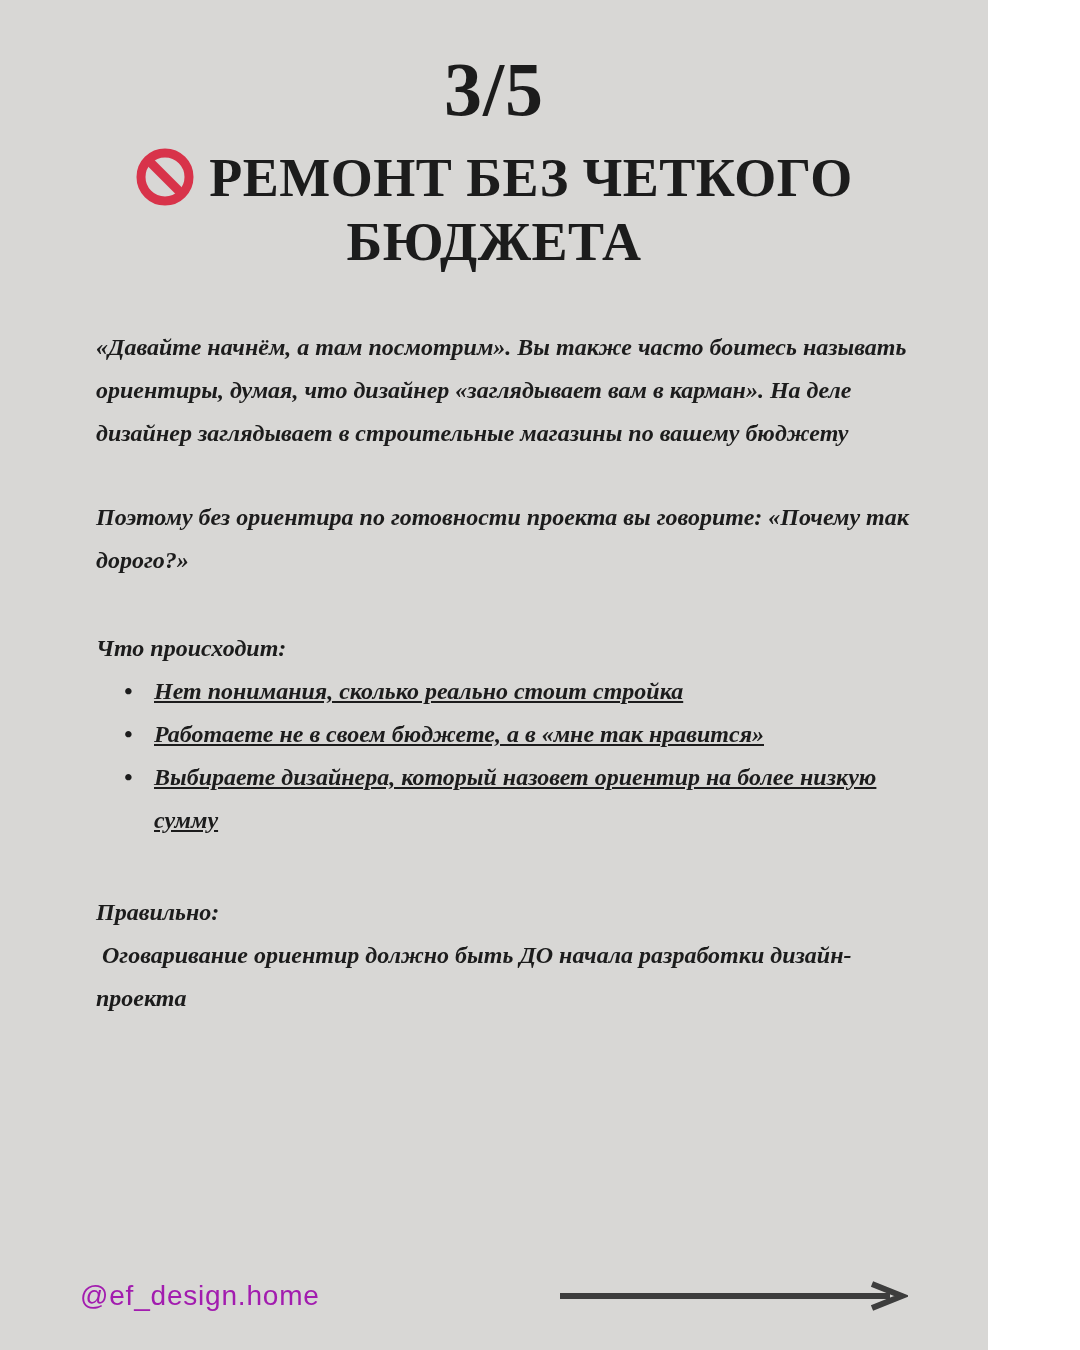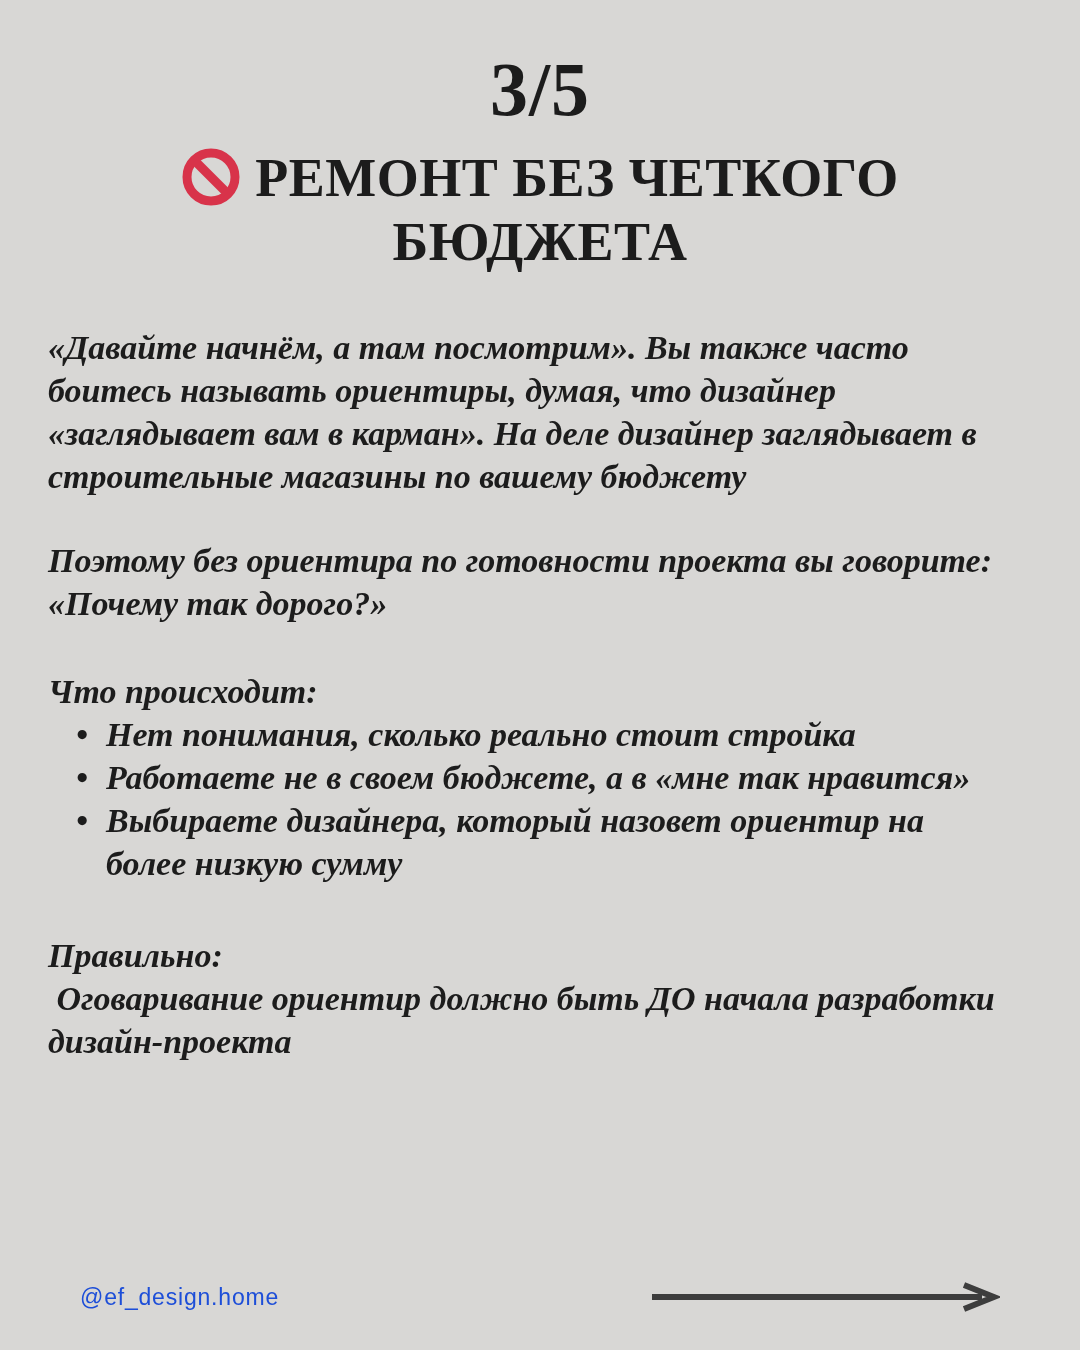--- a/index.html
+++ b/index.html
@@ -1,21 +1,21 @@
 <!DOCTYPE html>
 <html lang="ru"><head>
 <meta charset="utf-8">
 <style>
   * { margin: 0; padding: 0; box-sizing: border-box; }
   html, body { width: 1080px; }
   body { font-family: "Liberation Serif", serif; }
 
   .slide {
     position: relative;
-    width: 1080px;
+    width: 988px;
     height: 1350px;
     background: #d8d7d5;
     color: #1c1c1c;
     overflow: hidden;
   }
 
   .slide-number {
     padding-top: 48px;
     text-align: center;
     font-size: 76px;
@@ -35,31 +35,31 @@
   }
   .title .no-icon {
     display: inline-block;
     width: 60px;
     height: 60px;
     vertical-align: -11px;
     margin-right: 14px;
   }
 
   .content {
-    margin: 52px 68px 0 48px;
+    margin: 52px 68px 0 96px;
     font-style: italic;
     font-weight: 700;
-    font-size: 34px;
+    font-size: 24px;
     line-height: 43px;
   }
 
   .para-intro { margin-bottom: 41px; }
   .para-consequence { margin-bottom: 45px; }
 
-  .bullets { list-style: none; margin: 0 0 0 0; }
+  .bullets { list-style: none; margin: 0 0 0 0; text-decoration: underline; }
   .bullets li { position: relative; padding-left: 58px; }
   .bullets li::before {
     content: "\2022";
     position: absolute;
     left: 28px;
     top: 0;
   }
 
   .block-result { margin-top: 49px; }
   .block-correct { margin-top: 44px; }
@@ -69,24 +69,24 @@
     position: absolute;
     left: 80px;
     right: 80px;
     bottom: 38px;
     display: flex;
     align-items: center;
     justify-content: space-between;
   }
   .handle {
     font-family: "Liberation Sans", sans-serif;
-    font-size: 23px;
+    font-size: 28px;
     font-weight: 400;
     letter-spacing: 0.8px;
-    color: #1d4ed8;
+    color: #a21caf;
   }
   .arrow-right { display: block; }
 </style>
 </head>
 <body>
 
 <div class="slide">
 
   <div class="slide-number">3/5</div>
 

